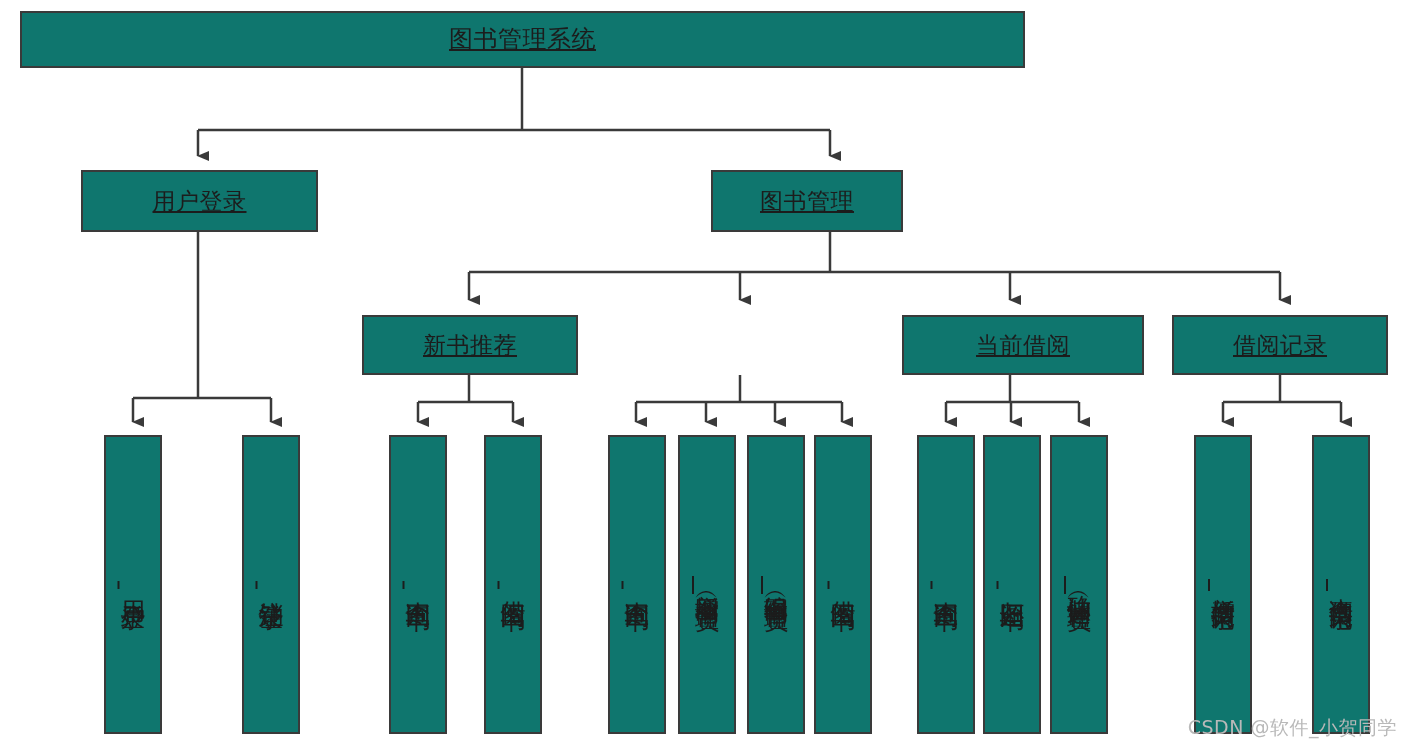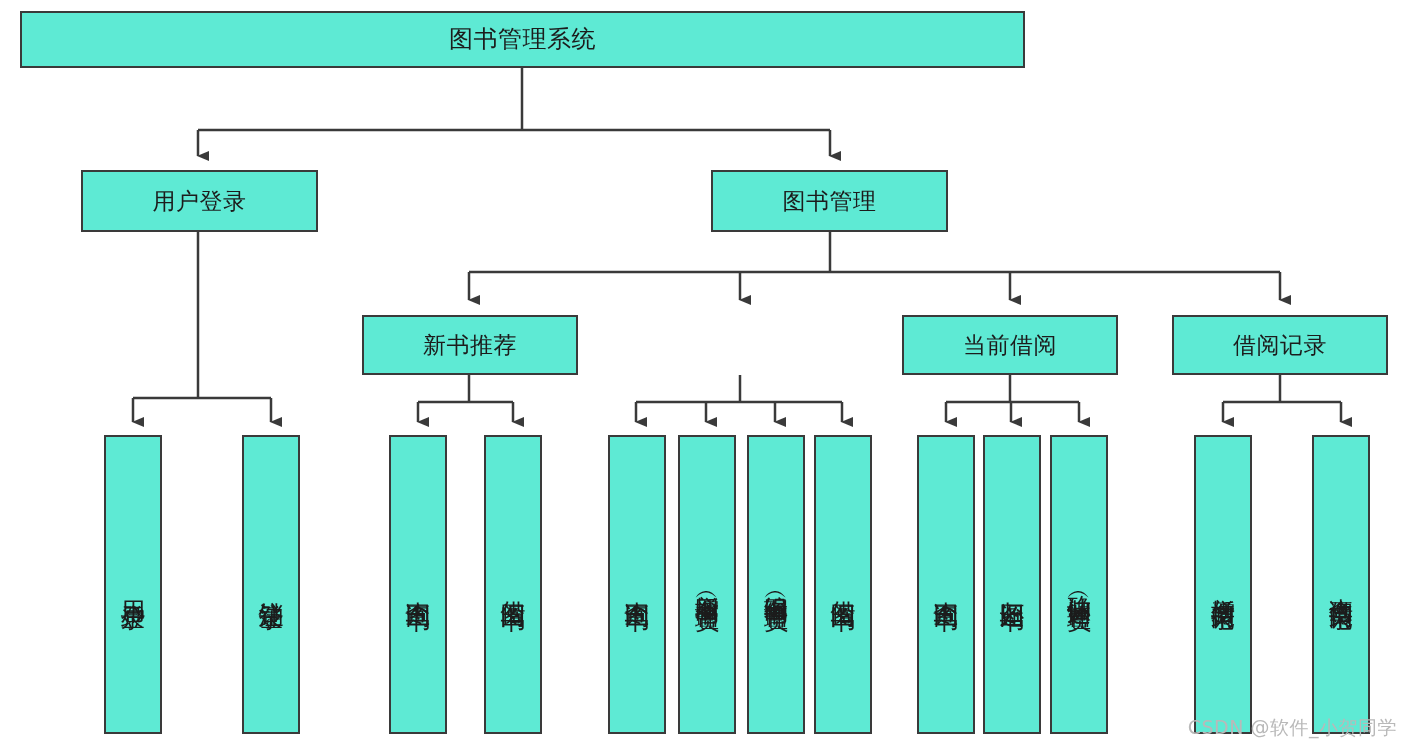--- a/index.html
+++ b/index.html
@@ -23,26 +23,27 @@
     left: 0;
     top: 0;
     width: 1405px;
     height: 747px;
     pointer-events: none;
   }
   .node {
     position: absolute;
     box-sizing: border-box;
     border: 2.5px solid #3a3a3a;
-    background: #5eead4;
+    background: #0f766e;
     display: flex;
     align-items: center;
     justify-content: center;
     text-align: center;
     color: #1c1c1c;
+    text-decoration: underline;
   }
   .node .label {
     display: block;
     line-height: 1.08;
     letter-spacing: 0.5px;
   }
   
   .node.h .label {
     font-size: 23px;
     white-space: nowrap;
@@ -130,28 +131,28 @@
     </g>
   </svg>
 
   <div class="node h root" style="left:20px; top:11px; width:1005px; height:57px;">
     <span class="label">图书管理系统</span>
   </div>
 
   <div class="node h" style="left:81px; top:170px; width:237px; height:62px;">
     <span class="label">用户登录</span>
   </div>
-  <div class="node h" style="left:711px; top:170px; width:237px; height:62px;">
+  <div class="node h" style="left:711px; top:170px; width:192px; height:62px;">
     <span class="label">图书管理</span>
   </div>
 
   <div class="node h" style="left:362px; top:315px; width:216px; height:60px;text-align:center;">
     <span class="label">新书推荐</span>
   </div>
-  <div class="node h" style="left:902px; top:315px; width:216px; height:60px;">
+  <div class="node h" style="left:902px; top:315px; width:242px; height:60px;">
     <span class="label">当前借阅</span>
   </div>
   <div class="node h" style="left:1172px; top:315px; width:216px; height:60px;">
     <span class="label">借阅记录</span>
   </div>
 
   <div class="node v" style="left:104px; top:435px; width:58px; height:299px;">
     <span class="label">用户登录</span>
   </div>
   <div class="node v" style="left:242px; top:435px; width:58px; height:299px;">

